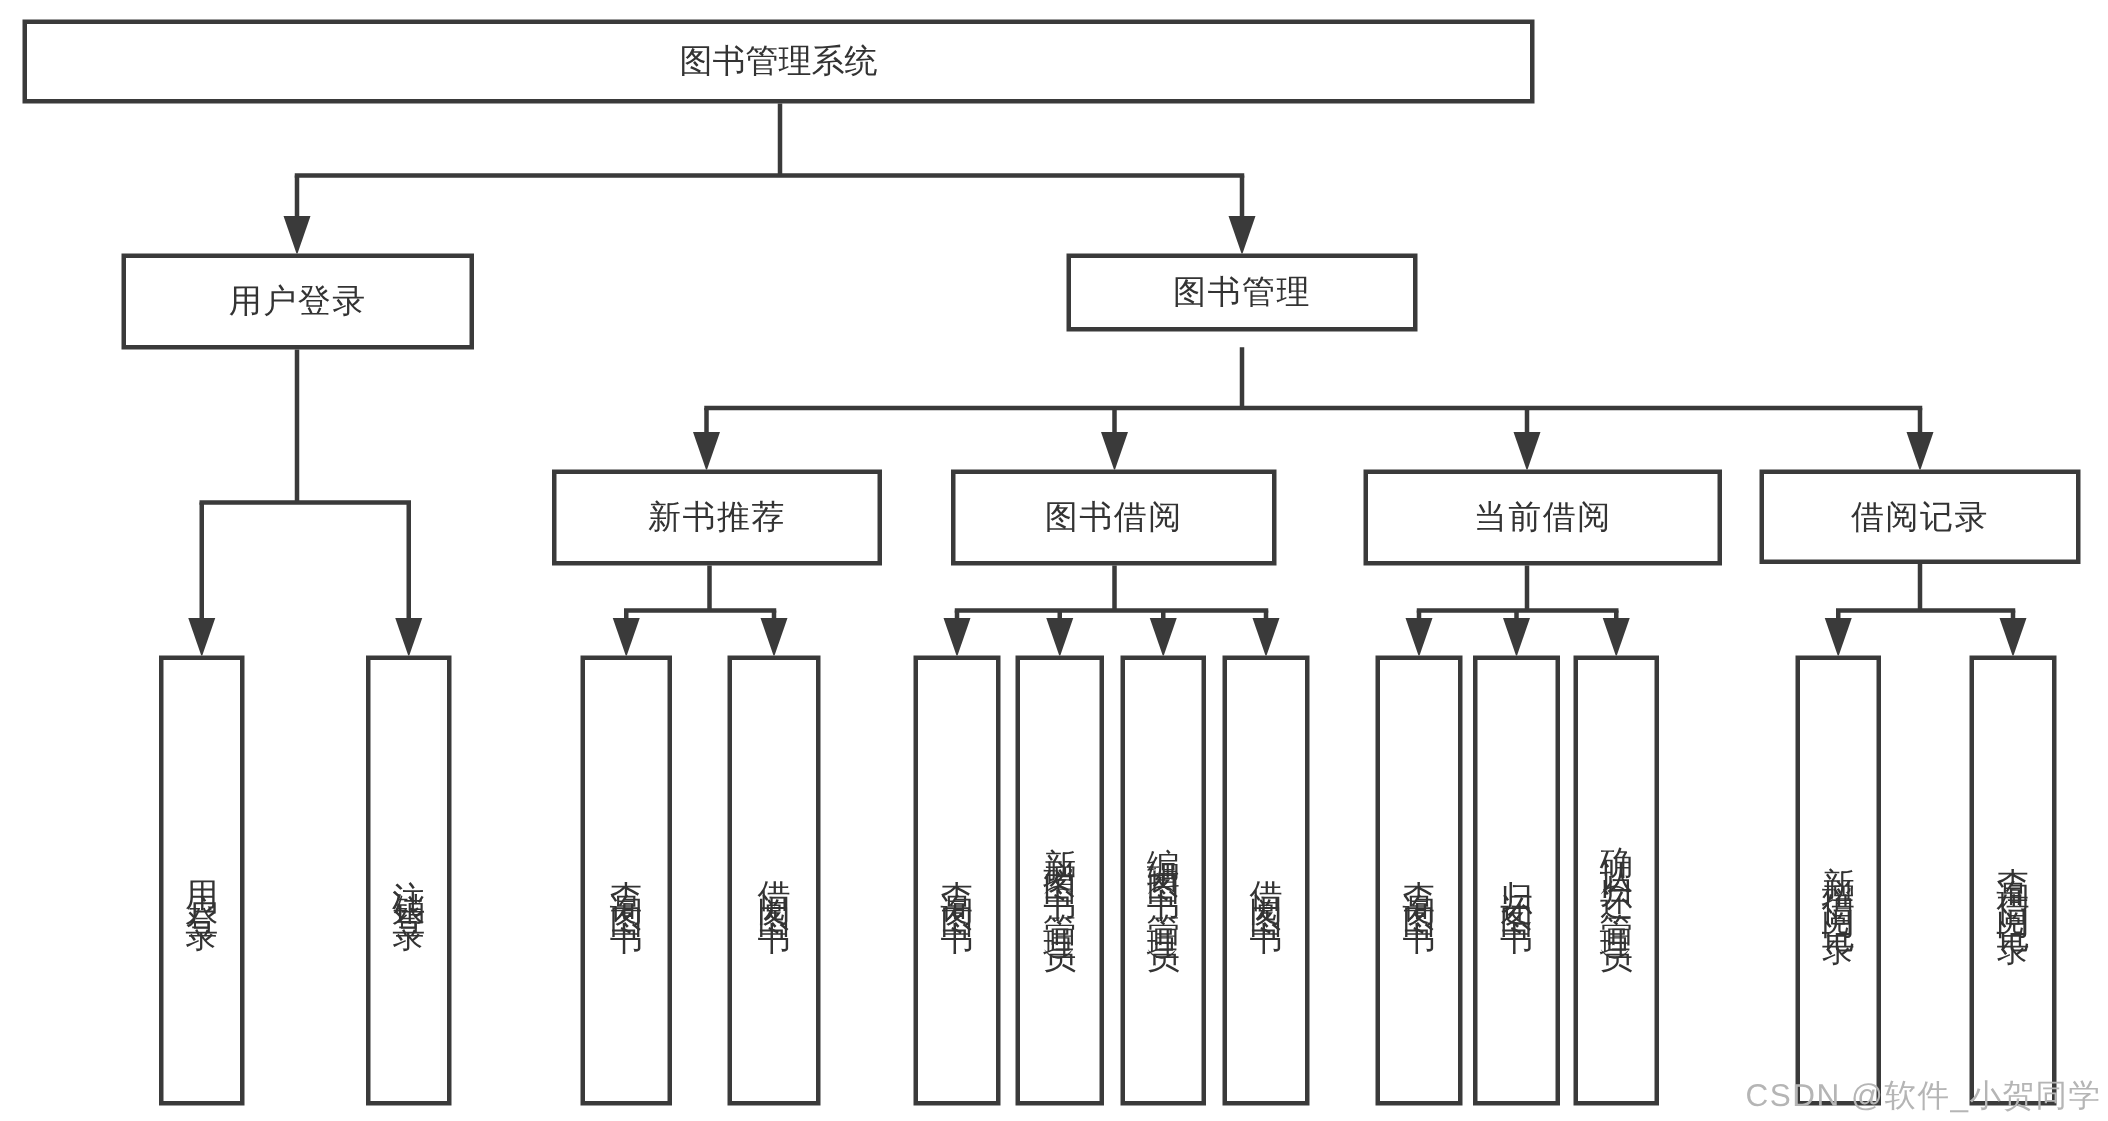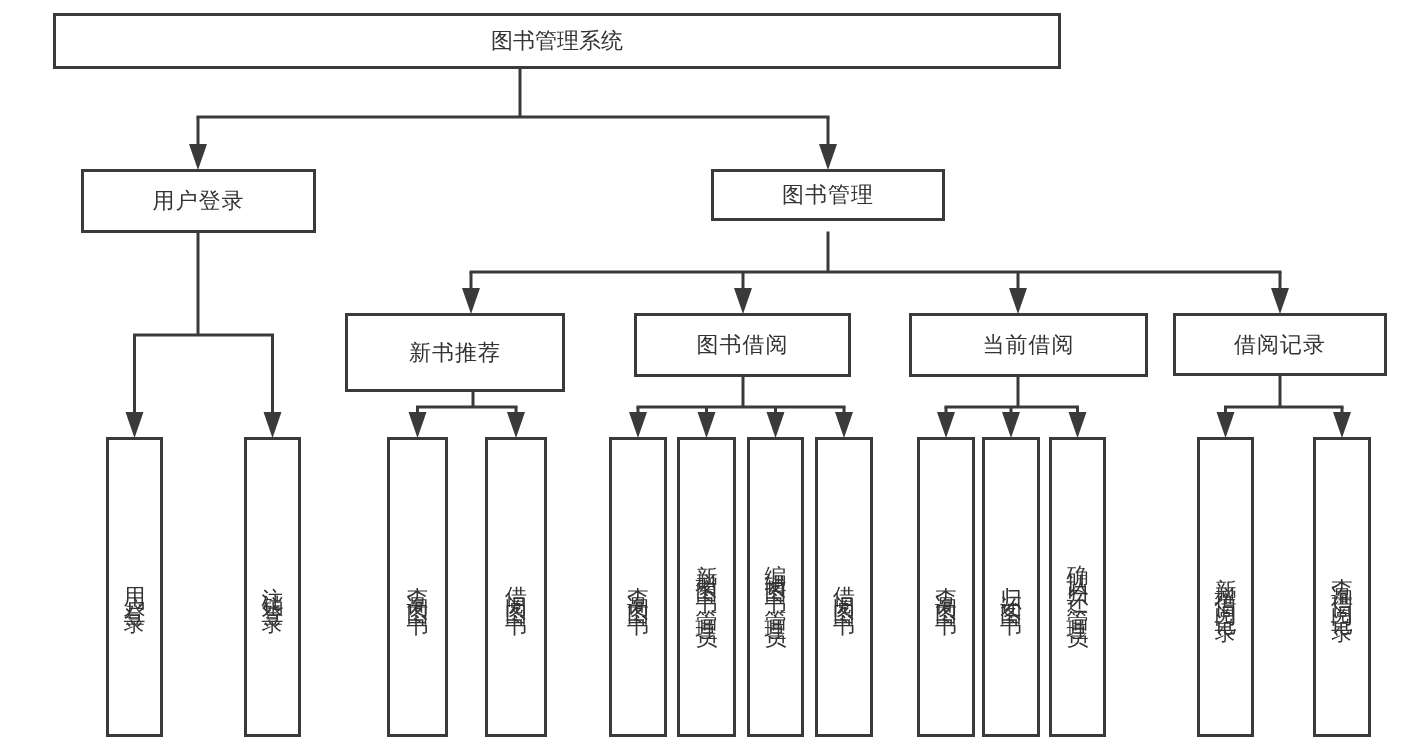--- a/index.html
+++ b/index.html
@@ -86,26 +86,26 @@
       <polygon points="775.5,438 766.5,412 784.5,412"></polygon>
       <polygon points="844,438 835,412 853,412"></polygon>
       <polygon points="946,438 937,412 955,412"></polygon>
       <polygon points="1011,438 1002,412 1020,412"></polygon>
       <polygon points="1077.5,438 1068.5,412 1086.5,412"></polygon>
       <polygon points="1225.5,438 1216.5,412 1234.5,412"></polygon>
       <polygon points="1342,438 1333,412 1351,412"></polygon>
     </g>
   </svg>
 
-  <div class="node root" style="left:15px;top:13px;width:1008px;height:56px;margin-left:38px;">图书管理系统</div>
+  <div class="node root" style="left:15px;top:13px;width:1008px;height:56px;">图书管理系统</div>
 
   <div class="node hnode" style="left:81px;top:169px;width:235px;height:64px;">用户登录</div>
   <div class="node hnode" style="left:711px;top:169px;width:234px;height:52px;">图书管理</div>
 
-  <div class="node hnode" style="left:345px;top:313px;width:220px;height:79px;">新书推荐</div>
+  <div class="node hnode" style="left:368px;top:313px;width:220px;height:64px;">新书推荐</div>
   <div class="node hnode" style="left:634px;top:313px;width:217px;height:64px;">图书借阅</div>
   <div class="node hnode" style="left:909px;top:313px;width:239px;height:64px;">当前借阅</div>
   <div class="node hnode" style="left:1173px;top:313px;width:214px;height:63px;">借阅记录</div>
 
   <div class="node leaf" style="left:106px;top:437px;width:57px;height:300px;">用户登录</div>
   <div class="node leaf" style="left:244px;top:437px;width:57px;height:300px;">注销登录</div>
 
   <div class="node leaf" style="left:387px;top:437px;width:61px;height:300px;">查询图书</div>
   <div class="node leaf" style="left:485px;top:437px;width:62px;height:300px;">借阅图书</div>
 
@@ -114,14 +114,15 @@
   <div class="node leaf" style="left:747px;top:437px;width:57px;height:300px;">编辑图书（管理员）</div>
   <div class="node leaf" style="left:815px;top:437px;width:58px;height:300px;">借阅图书</div>
 
   <div class="node leaf" style="left:917px;top:437px;width:58px;height:300px;">查询图书</div>
   <div class="node leaf" style="left:982px;top:437px;width:58px;height:300px;">归还图书</div>
   <div class="node leaf" style="left:1049px;top:437px;width:57px;height:300px;">确认归还（管理员）</div>
 
   <div class="node leaf" style="left:1197px;top:437px;width:57px;height:300px;">新增借阅记录</div>
   <div class="node leaf" style="left:1313px;top:437px;width:58px;height:300px;">查询借阅记录</div>
 
+  <div class="watermark">CSDN @软件_小贺同学</div>
 
 </div>
 
 </body></html>

